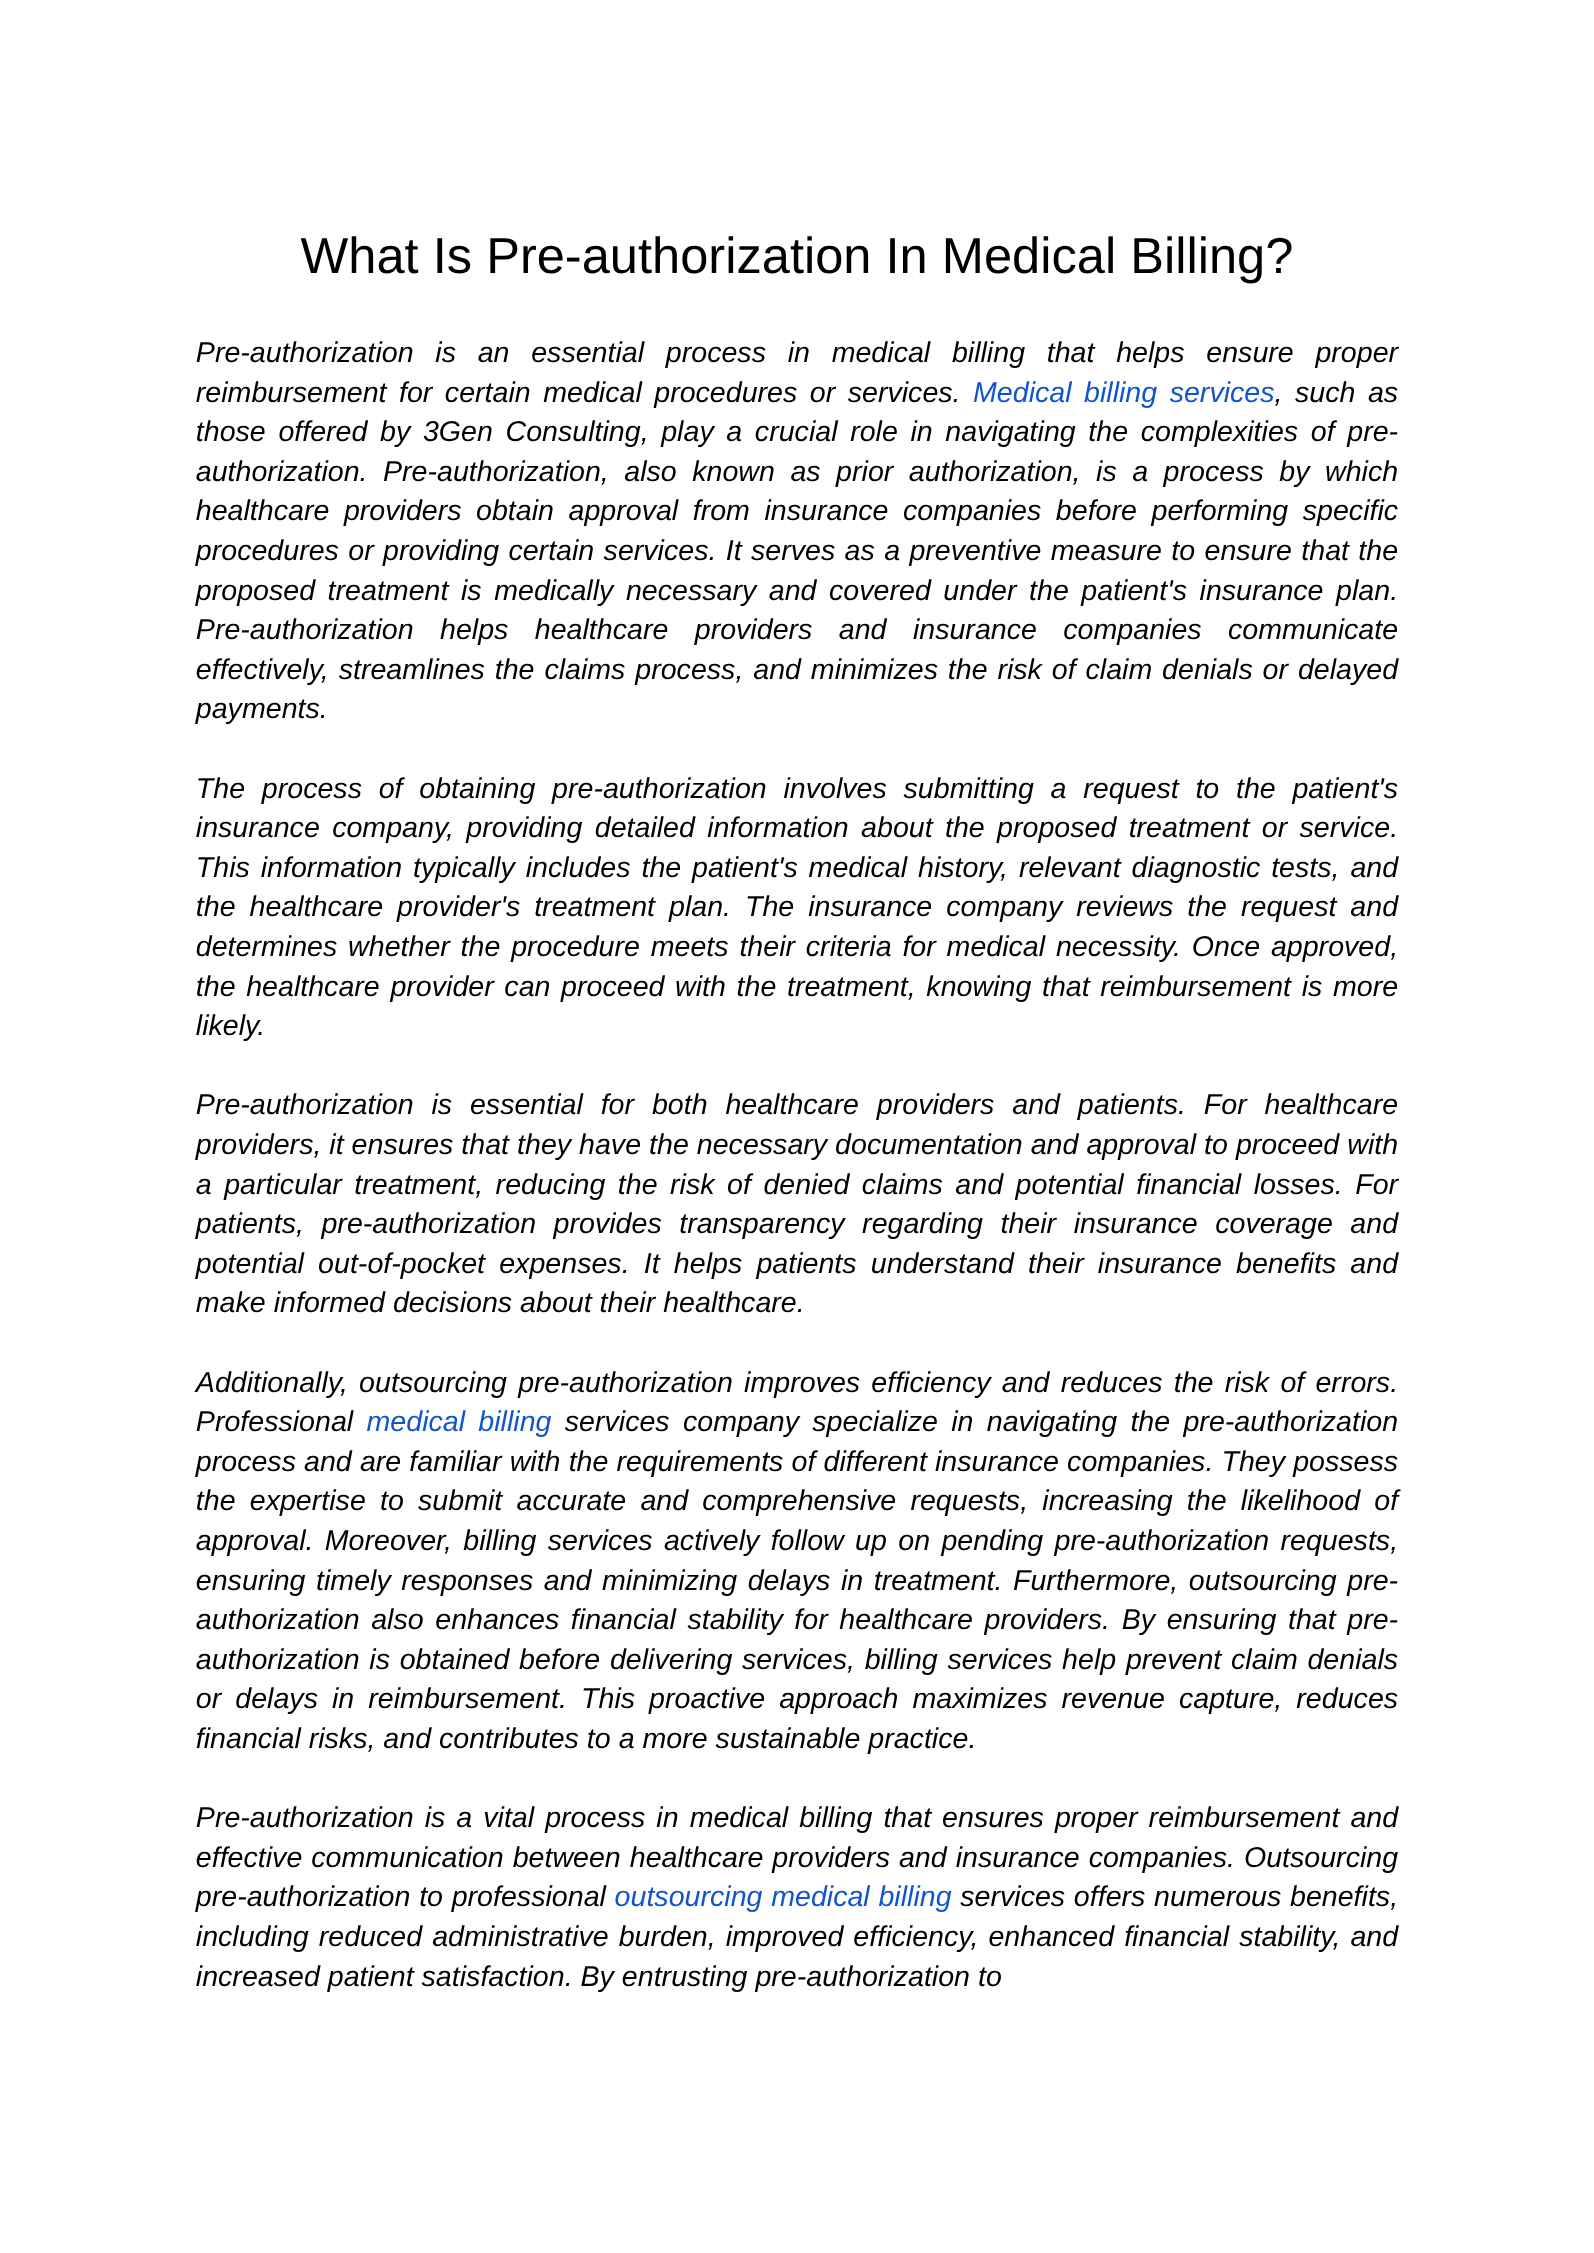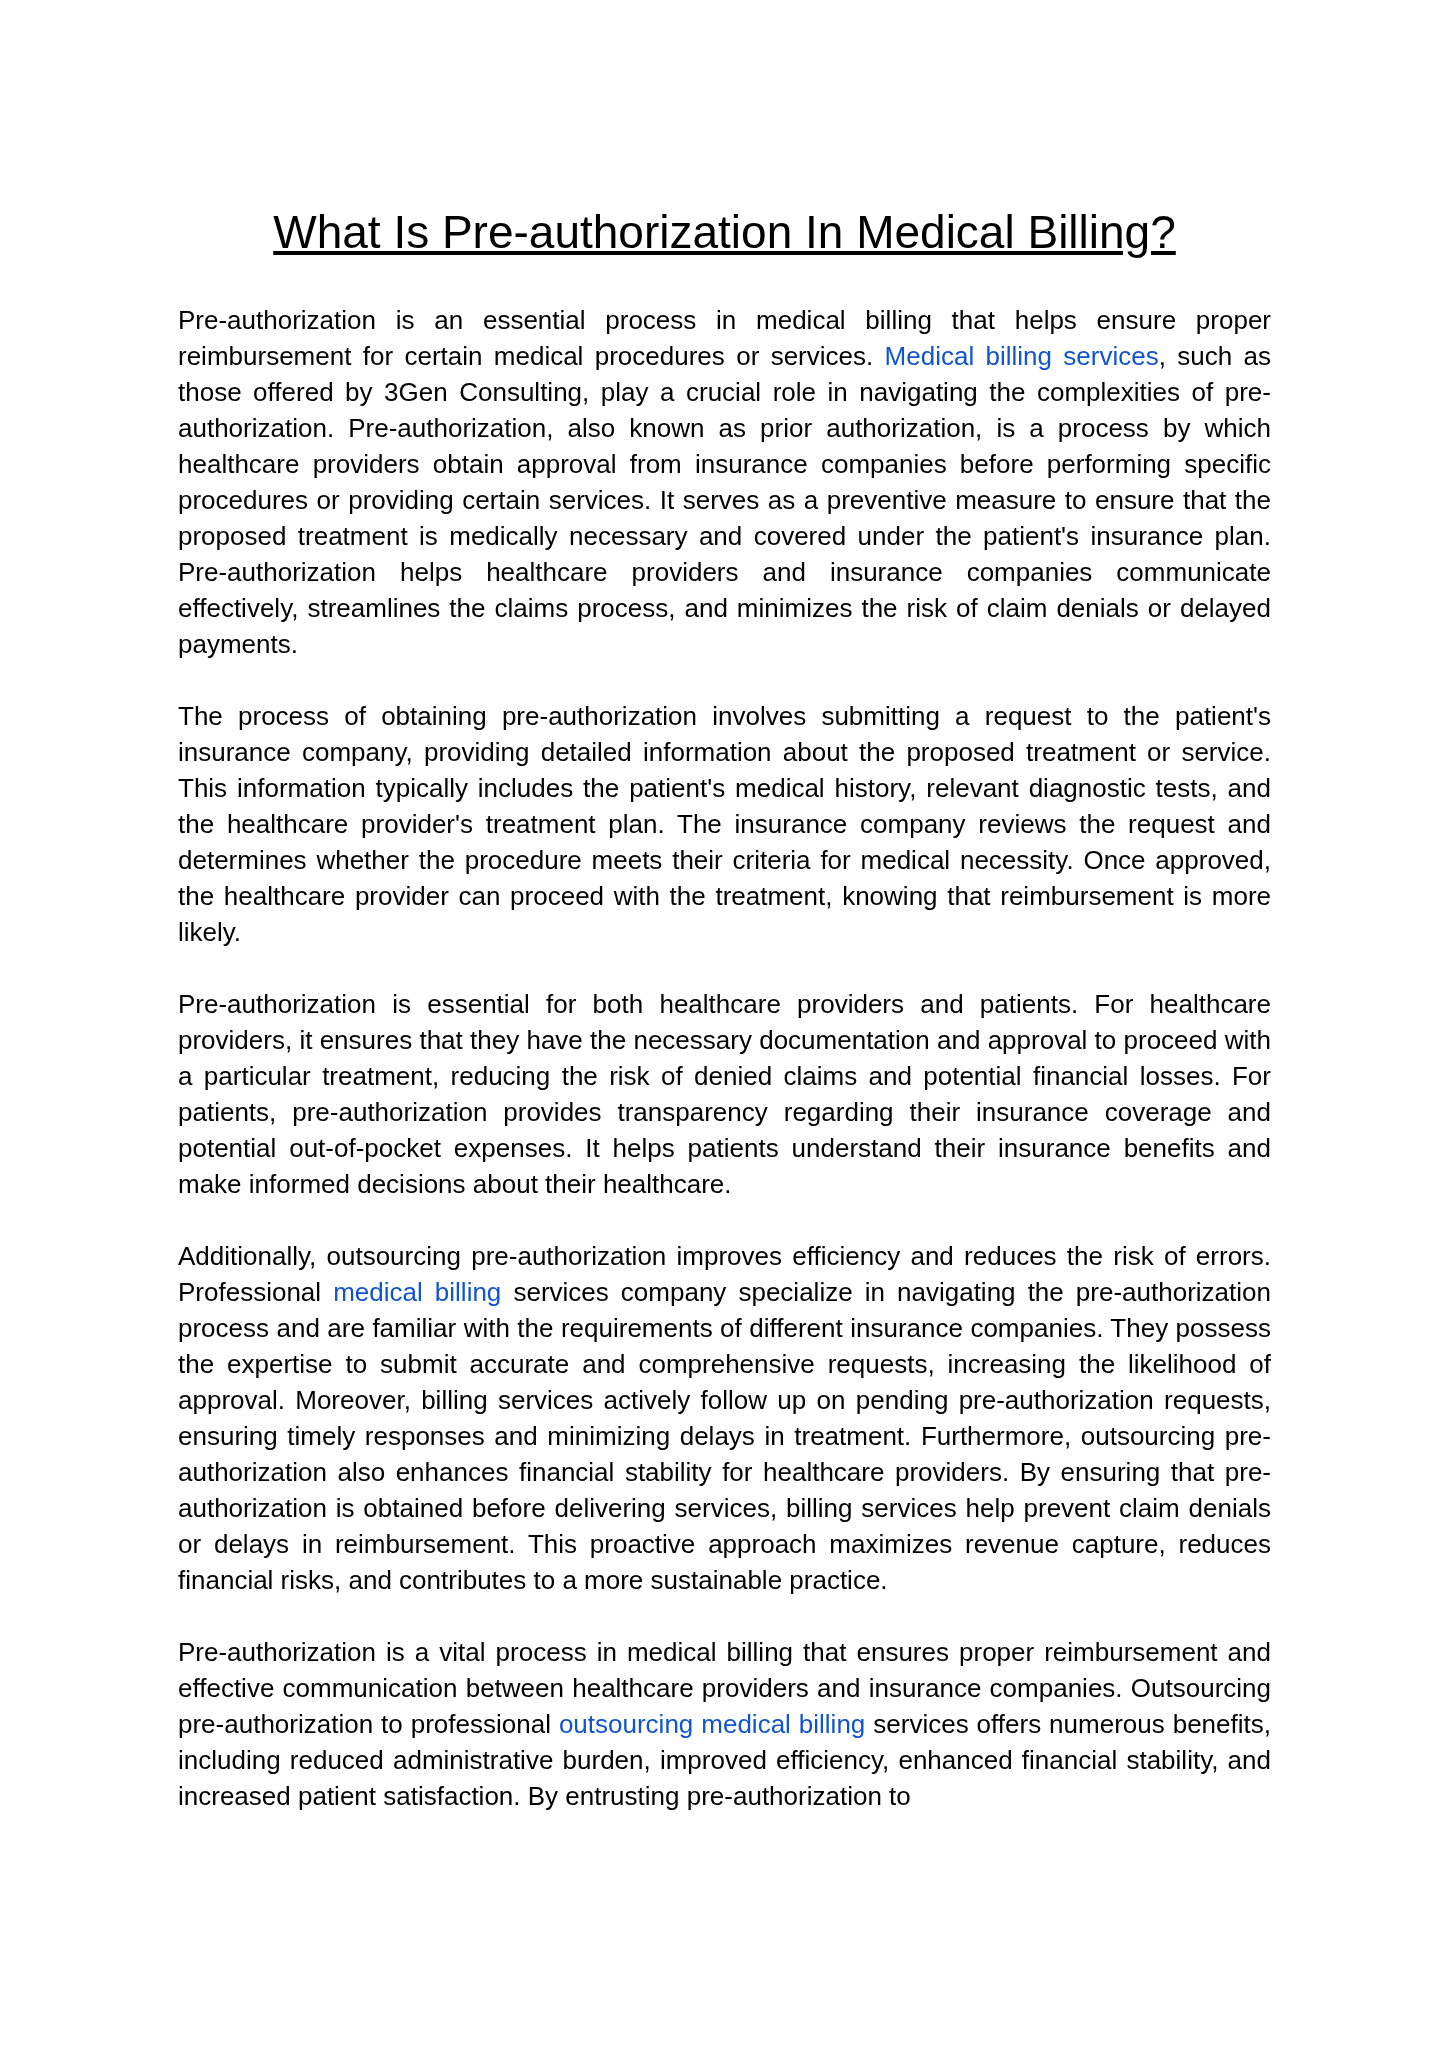--- a/index.html
+++ b/index.html
@@ -20,31 +20,31 @@
     color: var(--text-color, #000000);
   }
   .doc-title {
     font-family: "Liberation Sans", sans-serif;
     font-size: 46px;
     font-weight: 400;
     line-height: 1.2;
     text-align: center;
     margin: 0 0 42px 0;
     color: var(--text-color, #000000);
-    text-decoration: underline;
   }
   .doc-body {
     display: block;
   }
   .para {
     font-size: 26px;
     line-height: 36px;
     text-align: justify;
     margin: 0 0 36px 0;
     color: var(--text-color, #000000);
+    font-style: italic;
   }
   .doc-link {
     color: var(--link-color, #1155cc);
     text-decoration: none;
     cursor: pointer;
   }
 </style>
 </head>
 <body>
 

